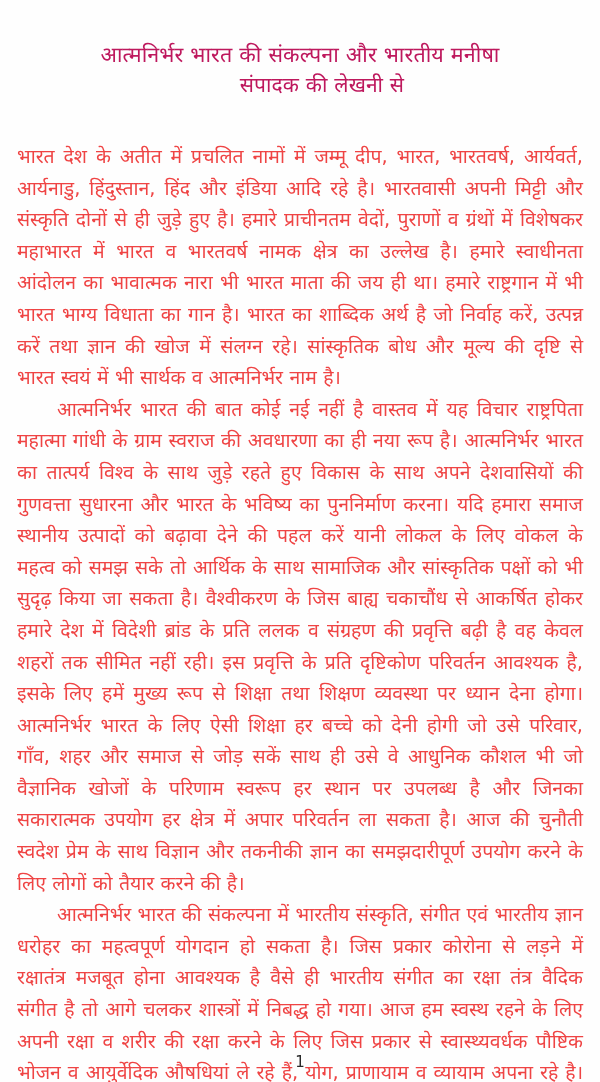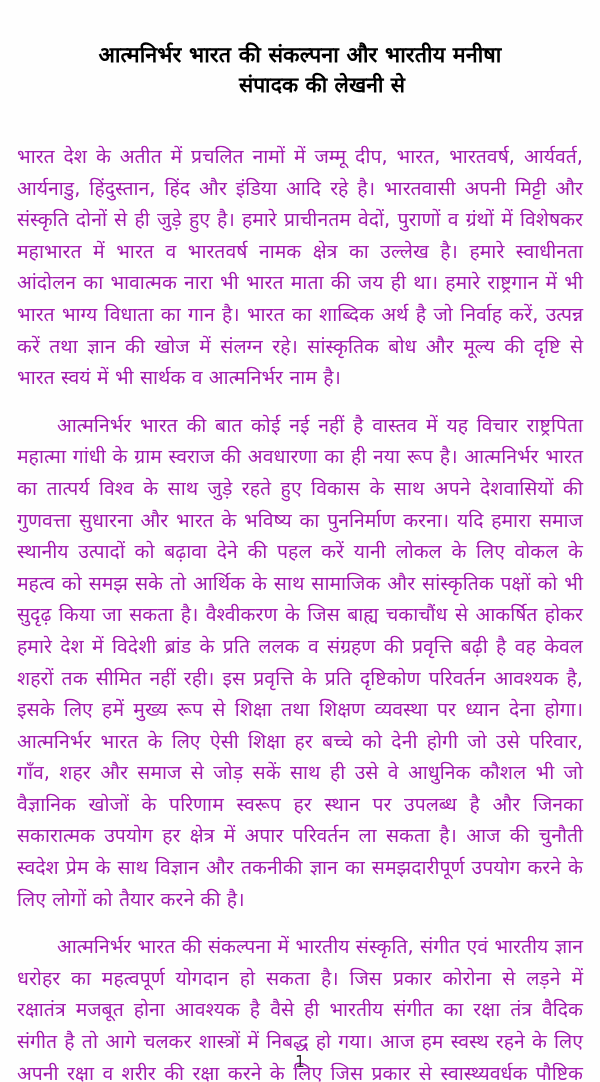--- a/index.html
+++ b/index.html
@@ -29,25 +29,25 @@
   .title-block {
     position: absolute;
     left: 0;
     top: 40px;
     width: 600px;
     text-align: center;
   }
 
   .title-line {
     font-family: "DejaVu Sans", "Liberation Sans", sans-serif;
-    font-weight: bold;
+    font-weight: normal;
     font-size: 21.5px;
     line-height: 30px;
     letter-spacing: 0.1px;
-    color: #000000;
+    color: #be185d;
     white-space: nowrap;
   }
 
   .title-line.second {
     font-size: 21px;
     line-height: 30px;
     padding-left: 44px;
   }
 
   .body-block {
@@ -59,25 +59,25 @@
 
   p.para {
     margin: 0;
     padding: 0;
     font-family: "DejaVu Sans", "Liberation Sans", sans-serif;
     font-size: 19.4px;
     line-height: 31.6px;
     text-align: justify;
     text-justify: inter-word;
     word-spacing: 0.2px;
-    color: #a21caf;
+    color: #ef4444;
   }
 
   p.para + p.para {
-    margin-top: 16px;
+    margin-top: 0;
   }
 
   p.para.indented {
     text-indent: 40px;
   }
 
   
   .page-number {
     position: absolute;
     left: 0;

